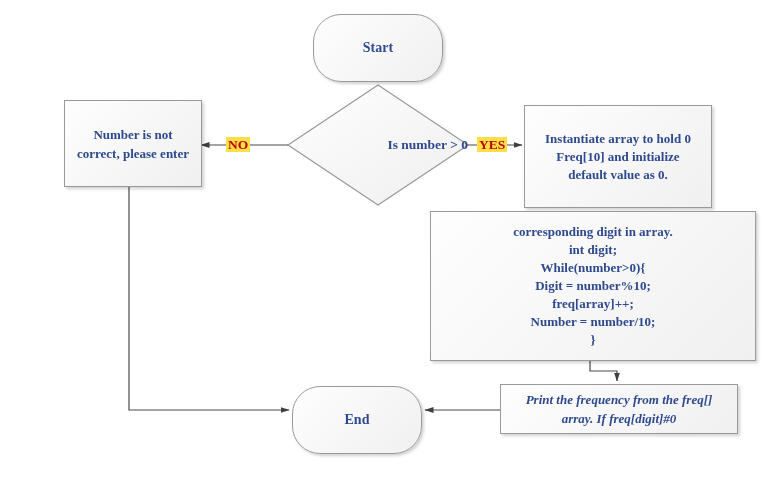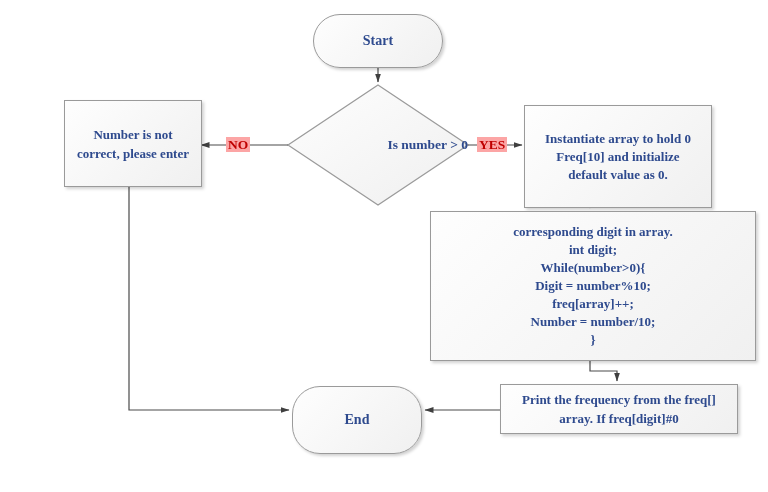--- a/index.html
+++ b/index.html
@@ -36,39 +36,39 @@
   }
   .stadium {
     border-radius: 28px;
     font-size: 14px;
   }
   .rect {
     font-size: 13px;
     line-height: 17.5px;
   }
   .rect .line { width: 100%; }
-  .node-start { left: 313px; top: 14px; width: 130px; height: 54px; }
+  .node-start { left: 313px; top: 14px; width: 130px; height: 68px; }
   .node-end   { left: 292px; top: 386px; width: 130px; height: 68px; }
   .node-error { left: 64px;  top: 100px; width: 138px; height: 87px; line-height: 19px; }
   .node-init  { left: 524px; top: 105px; width: 188px; height: 103px; line-height: 18px; }
   .node-calc  { left: 430px; top: 211px; width: 326px; height: 150px; line-height: 18px; }
-  .node-print { left: 500px; top: 384px; width: 238px; height: 50px; line-height: 19px; }
+  .node-print { left: 500px; top: 384px; width: 238px; height: 50px; line-height: 19px; font-style: italic; }
   .decision-label {
     position: absolute;
     left: 288px; top: 85px; width: 180px; height: 120px;
     display: flex; align-items: center; justify-content: flex-end;
     color: #2e4a8e; font-weight: bold; font-size: 13.5px;
     pointer-events: none;
   }
   .branch-label {
     position: absolute;
     color: #c00000;
     font-weight: bold;
     font-size: 13.5px;
-    background: #fca5a5;
+    background: #fde047;
     padding: 0 2px;
     line-height: 15px;
   }
   .label-no  { left: 226px; top: 137px; }
   .label-yes { left: 477px; top: 137px; }
 </style>
 </head>
 <body>
 
 <div class="canvas">

